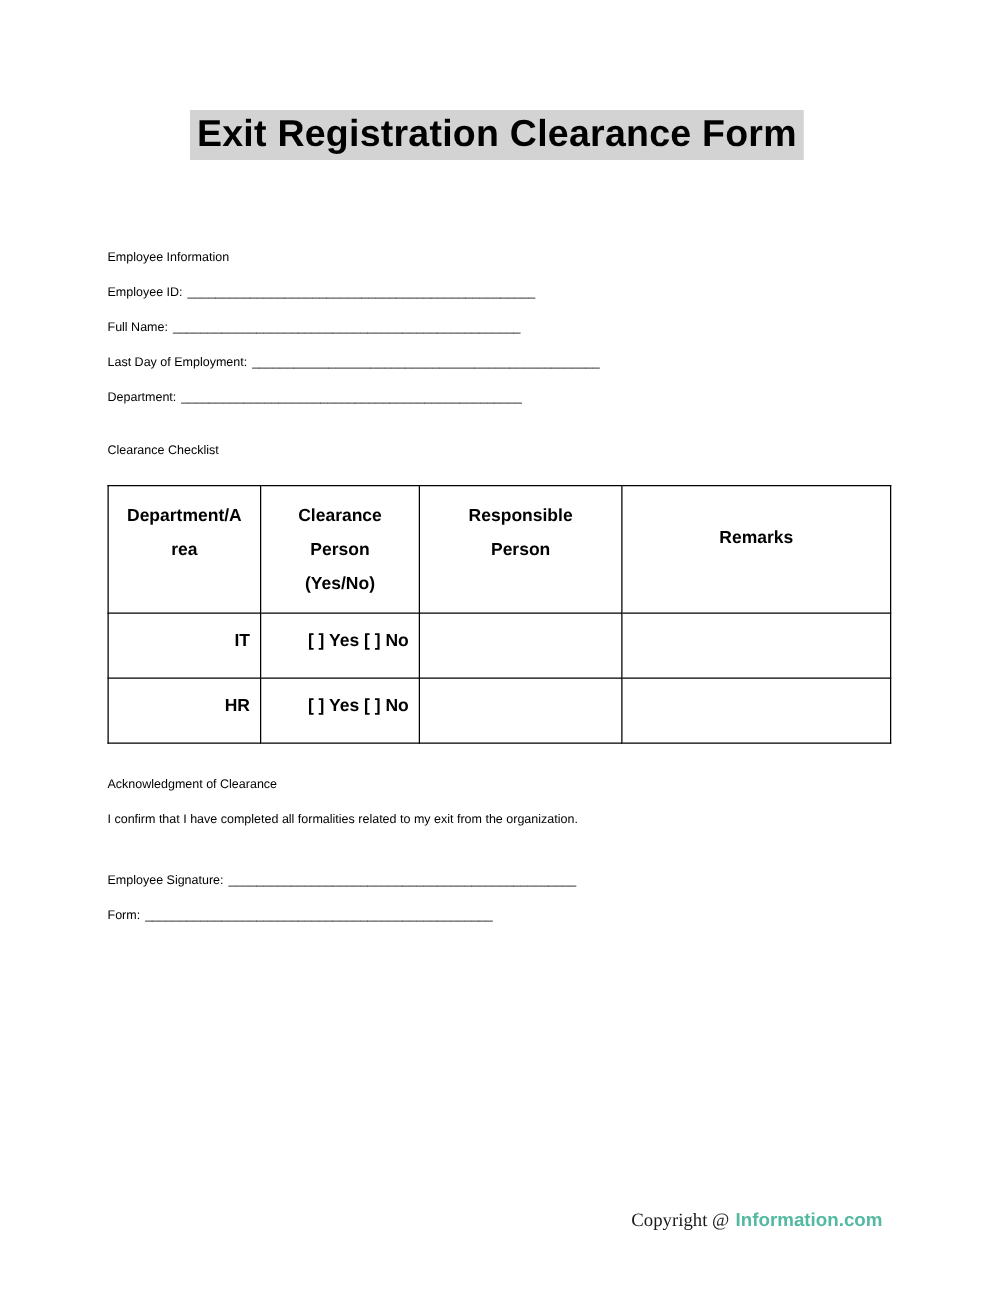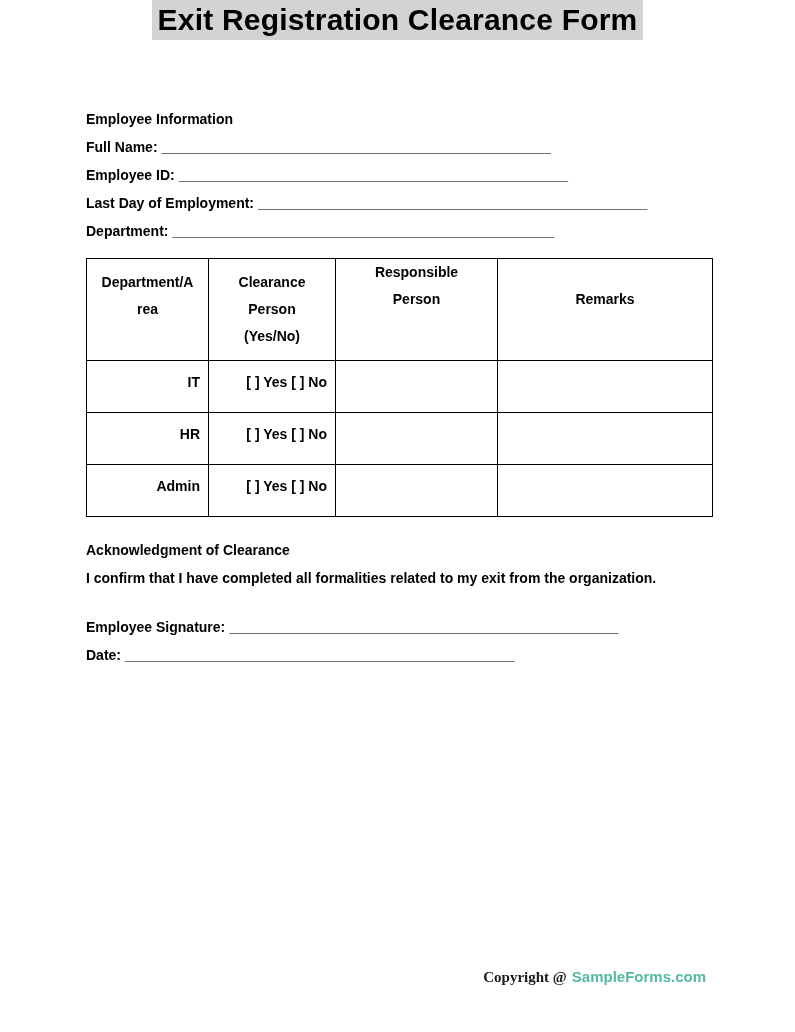--- a/index.html
+++ b/index.html
@@ -7,32 +7,32 @@
   body {
     width: 795px; height: 1032px;
     font-family: "Liberation Sans", sans-serif;
     color: #000;
     position: relative;
     overflow: hidden;
   }
   .page { width: 795px; height: 1032px; position: relative; background: #fff; }
   .content { padding: 0 86px; }
 
-  .title-wrap { text-align: center; }
+  .title-wrap { padding-top: 88px; text-align: center; }
   .title {
     display: inline-block;
     font-size: 30px;
     font-weight: bold;
     line-height: 40px;
     background: var(--highlight, #d3d3d3);
     padding: 0 6px;
     letter-spacing: 0.2px;
   }
 
-  p { font-size: 14px; font-weight: bold; line-height: 28px; }
+  p { font-size: 10px; font-weight: normal; line-height: 28px; }
 
   .emp-section { margin-top: 65px; }
   .field .line { margin-left: 4px; white-space: nowrap; letter-spacing: 0; }
 
   .checklist-heading { margin-top: 14px; }
 
   table {
     margin-top: 13px;
     border-collapse: collapse;
     table-layout: fixed;
@@ -40,40 +40,40 @@
   }
   th, td {
     border: 1px solid #000;
     font-size: 14px;
     font-weight: bold;
     vertical-align: top;
   }
   th { text-align: center; line-height: 27px; height: 98px; }
   th.c1 { width: 122px; padding: 10px 14px; word-break: break-all; }
   th.c2 { width: 127px; padding: 10px 12px; }
-  th.c3 { width: 162px; padding: 0 16px; }
+  th.c3 { width: 162px; padding: 10px 16px; }
   th.c4 { width: 215px; padding: 27px 12px; }
   td { height: 52px; padding: 12px 8px 0 8px; text-align: right; line-height: 18px; }
 
   .ack-heading { margin-top: 19px; }
   .ack-body { max-width: 623px; }
 
   .sig-section { margin-top: 21px; }
 
   .footer {
     position: absolute;
     top: 966px;
     right: 89px;
     font-size: 15px;
     line-height: 22px;
     white-space: nowrap;
   }
   .footer .copy {
     font-family: "Liberation Serif", serif;
-    font-weight: bold;
+    font-weight: normal;
     color: #1a1a1a;
     text-align: center;
   }
   .footer .site {
     font-weight: bold;
     color: var(--accent, #53b9a2);
     margin-left: 5px;
     cursor: pointer;
   }
 </style>
@@ -83,33 +83,34 @@
 <div class="page">
   <div class="content">
 
     <div class="title-wrap">
       <span class="title">Exit Registration Clearance Form</span>
     </div>
 
     <div class="emp-section">
       <p>Employee Information</p>
       <p class="field">
-        <span class="lbl">Full Name:</span><span class="line">__________________________________________________</span>
+        <span class="lbl">Employee ID:</span><span class="line">__________________________________________________</span>
       </p>
       <p class="field">
-        <span class="lbl">Employee ID:</span><span class="line">__________________________________________________</span>
+        <span class="lbl">Full Name:</span><span class="line">__________________________________________________</span>
       </p>
       <p class="field">
         <span class="lbl">Last Day of Employment:</span><span class="line">__________________________________________________</span>
       </p>
       <p class="field">
         <span class="lbl">Department:</span><span class="line">_________________________________________________</span>
       </p>
     </div>
 
+    <p class="checklist-heading">Clearance Checklist</p>
 
     <table>
       <thead>
         <tr>
           <th class="c1">Department/Area</th>
           <th class="c2">Clearance Person (Yes/No)</th>
           <th class="c3">Responsible Person</th>
           <th class="c4">Remarks</th>
         </tr>
       </thead>
@@ -119,41 +120,35 @@
           <td>[ ] Yes [ ] No</td>
           <td></td>
           <td></td>
         </tr>
         <tr>
           <td>HR</td>
           <td>[ ] Yes [ ] No</td>
           <td></td>
           <td></td>
         </tr>
-        <tr>
-          <td>Admin</td>
-          <td>[ ] Yes [ ] No</td>
-          <td></td>
-          <td></td>
-        </tr>
       </tbody>
     </table>
 
     <div>
       <p class="ack-heading">Acknowledgment of Clearance</p>
       <p class="ack-body">I confirm that I have completed all formalities related to my exit from the organization.</p>
     </div>
 
     <div class="sig-section">
       <p class="field">
         <span class="lbl">Employee Signature:</span><span class="line">__________________________________________________</span>
       </p>
       <p class="field">
-        <span class="lbl">Date:</span><span class="line">__________________________________________________</span>
+        <span class="lbl">Form:</span><span class="line">__________________________________________________</span>
       </p>
     </div>
 
   </div>
 
   <div class="footer">
-    <span class="copy">Copyright @</span><span class="site">SampleForms.com</span>
+    <span class="copy">Copyright @</span><span class="site">Information.com</span>
   </div>
 </div>
 
 </body></html>

